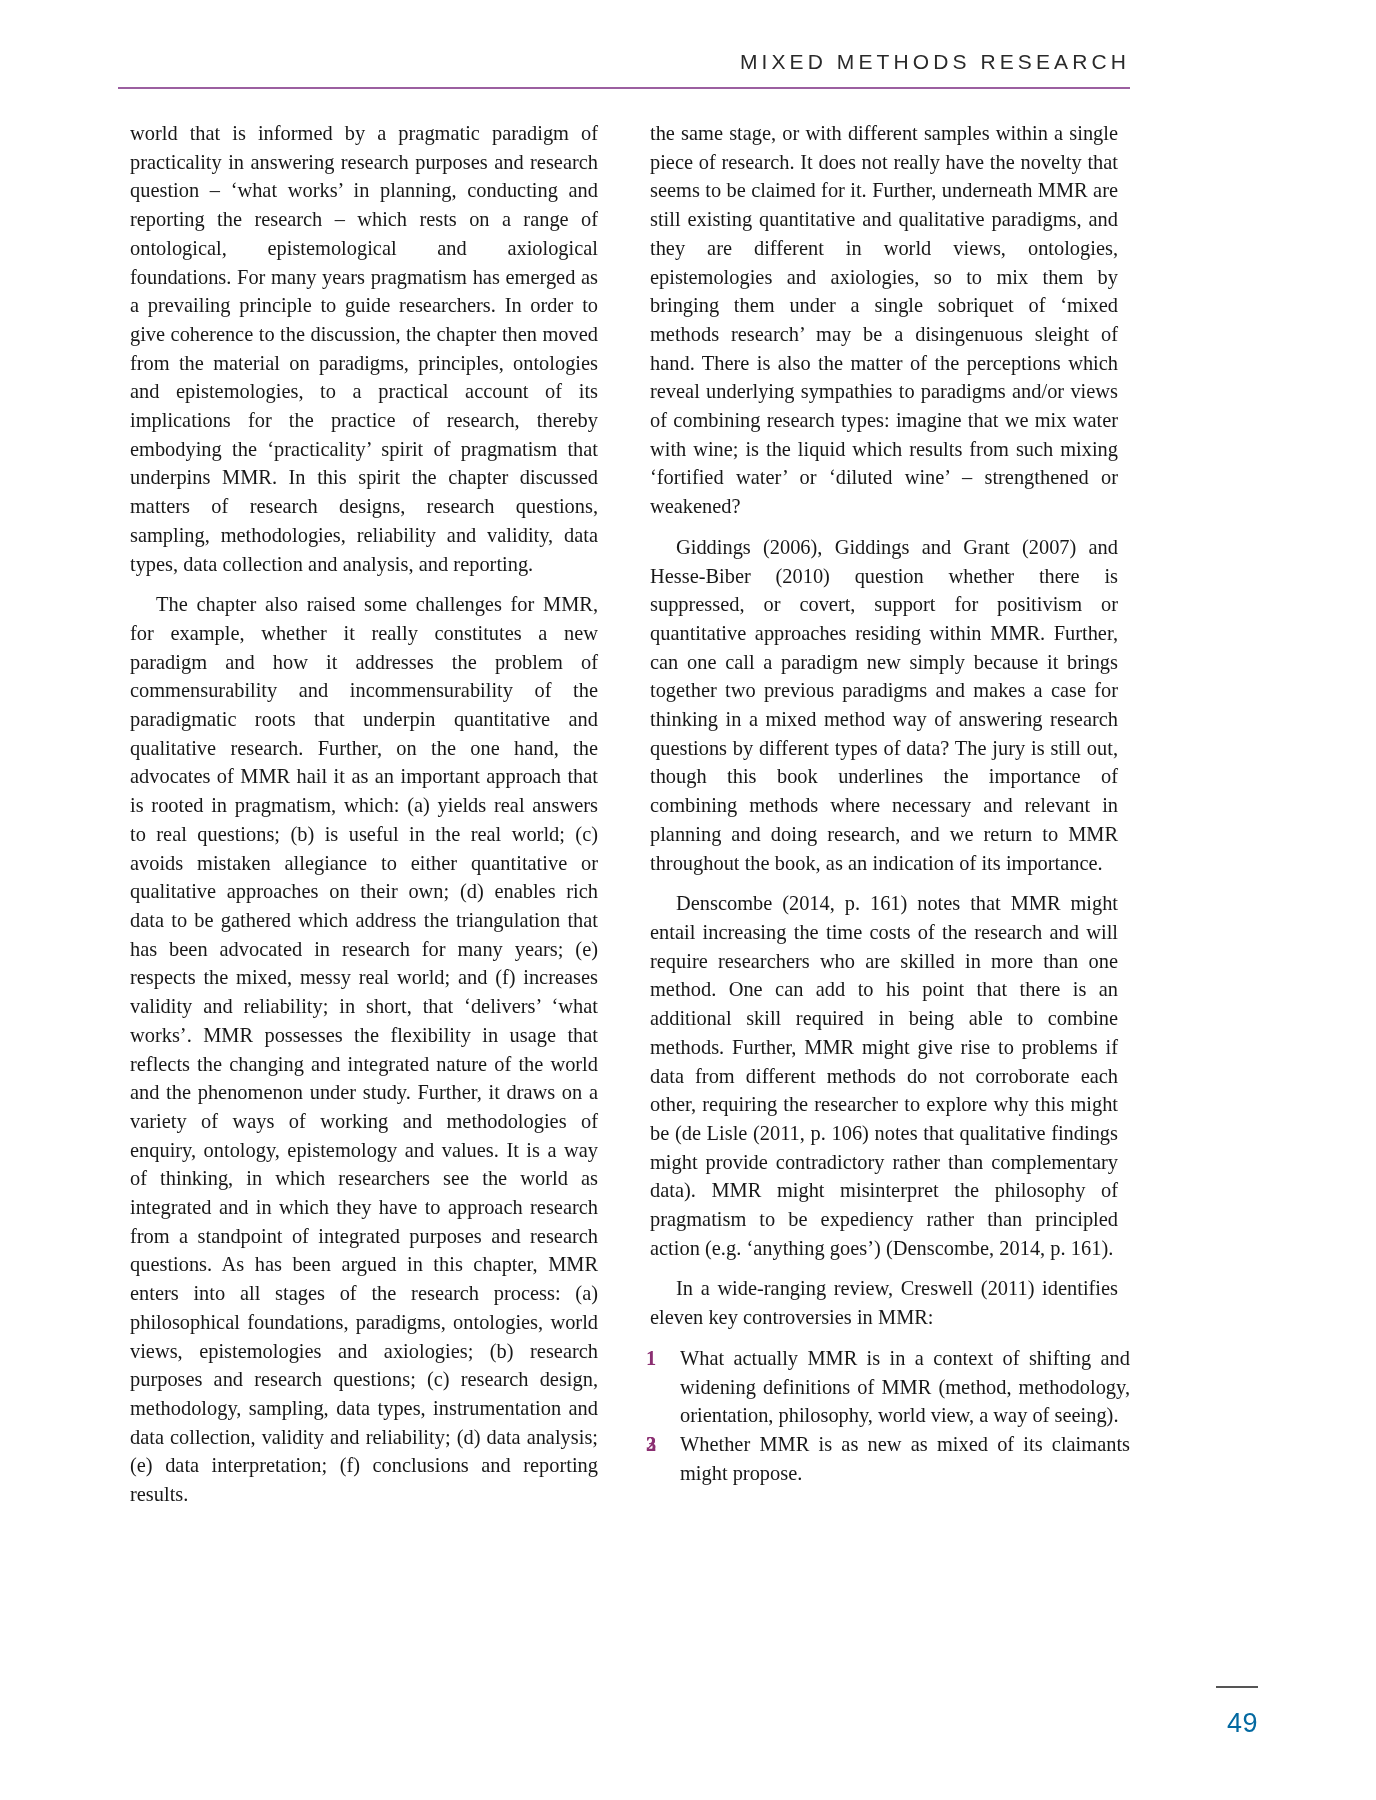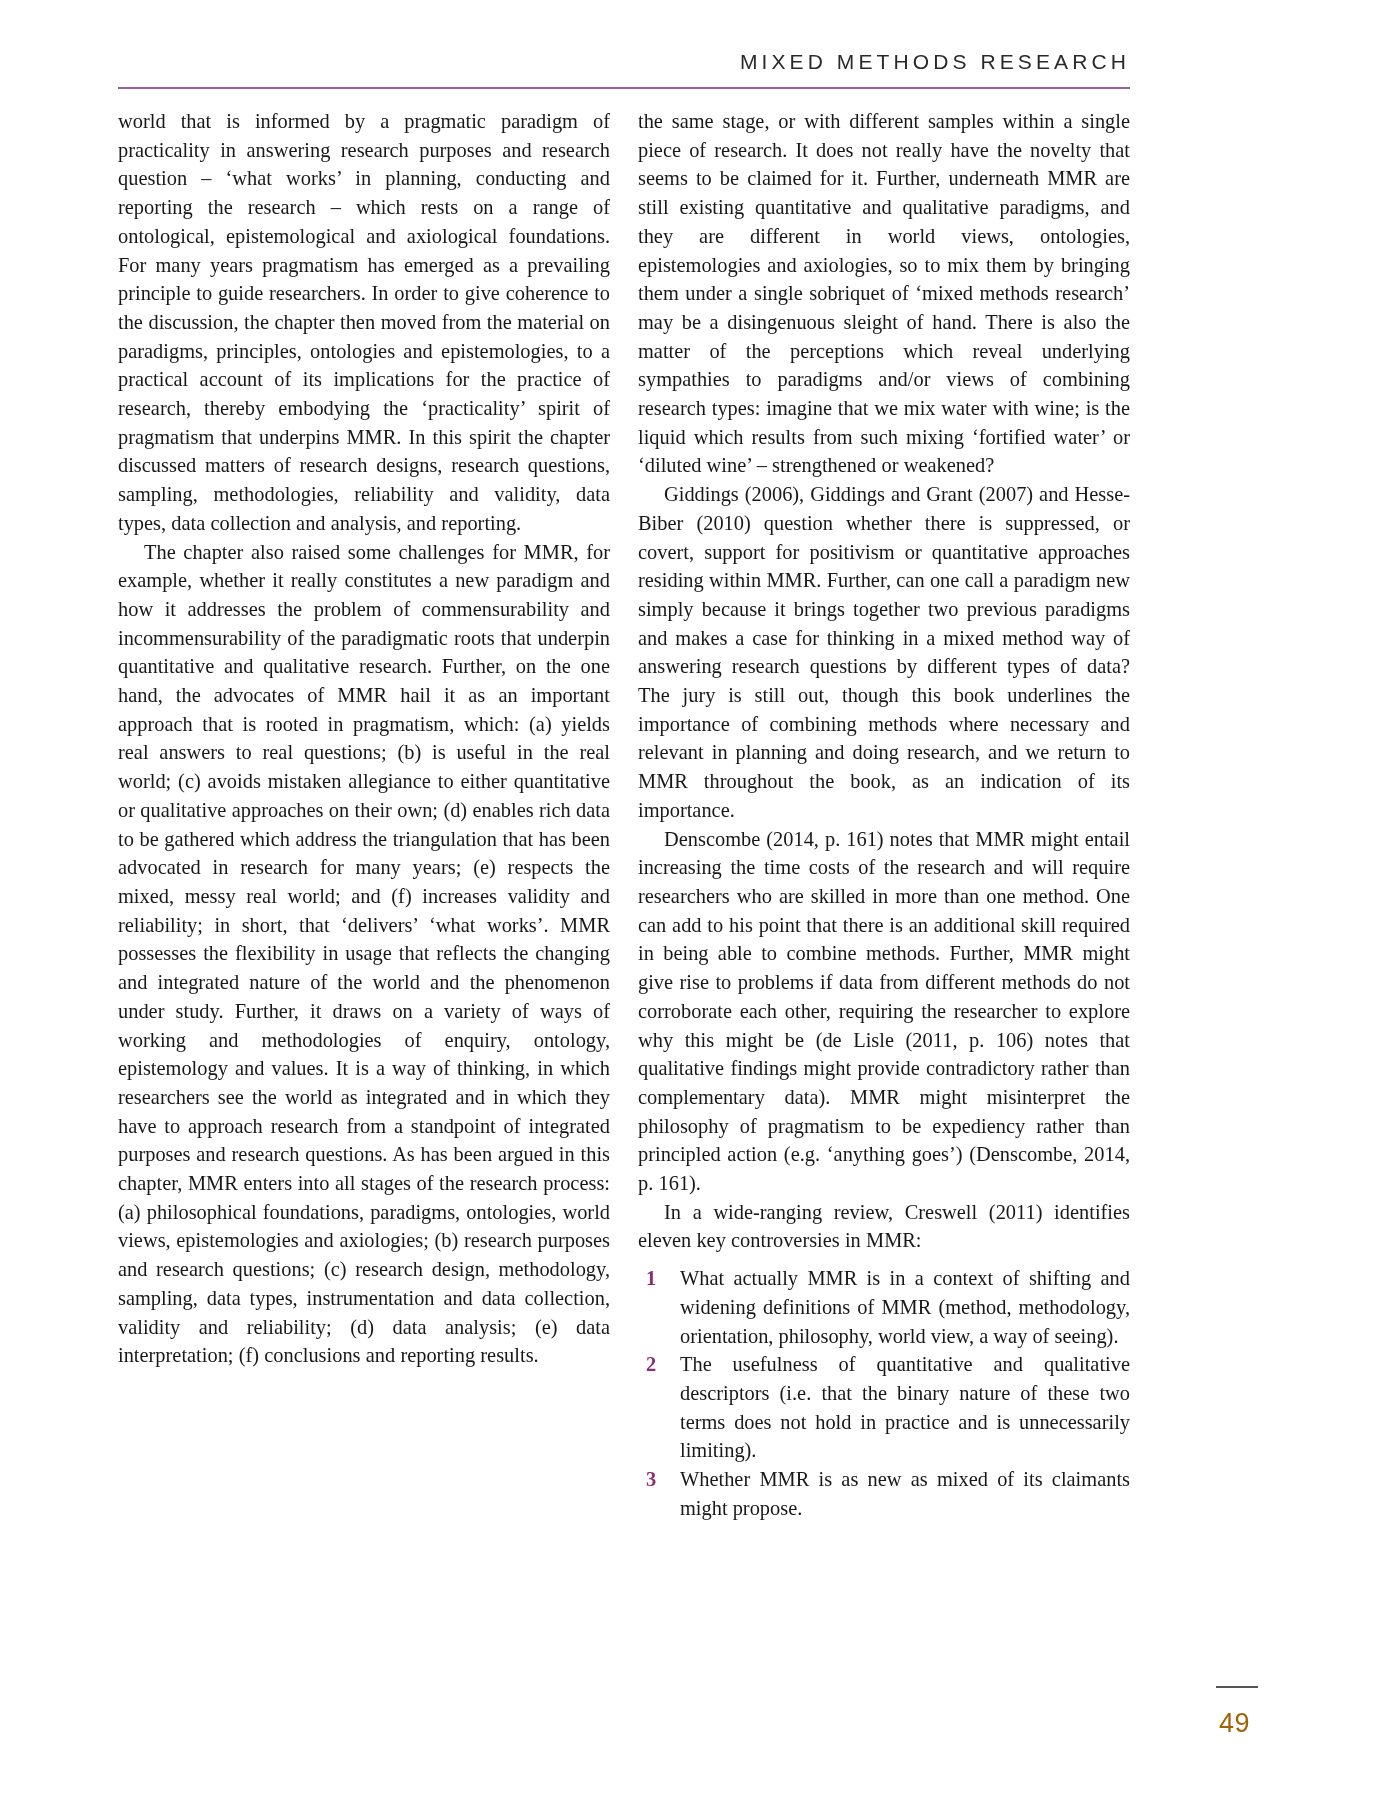--- a/index.html
+++ b/index.html
@@ -60,21 +60,21 @@
     height: 1510px;
     display: flex;
     gap: 28px;
   }
   .col {
     width: 492px;
     flex: 0 0 492px;
   }
 
   p.body {
-    margin: 0;
+    margin: 12px;
     text-align: justify;
     text-justify: inter-word;
     font-size: 20.4px;
     line-height: 28.7px;
     hyphens: none;
     word-spacing: 0.1px;
   }
   p.body.indent {
     text-indent: 26px;
   }
@@ -111,26 +111,26 @@
   .folio-rule {
     position: absolute;
     right: 118px;
     bottom: 112px;
     width: 42px;
     height: 2px;
     background: #555555;
   }
   .folio {
     position: absolute;
-    right: 126px;
+    right: 118px;
     bottom: 60px;
     font-family: "Liberation Sans", "DejaVu Sans", sans-serif;
     font-size: 27px;
     line-height: 34px;
-    color: #a16207;
+    color: #0369a1;
     letter-spacing: 0.5px;
     margin-left: 44px;
   }
 </style>
 </head>
 <body>
 
 <div class="page">
 
   <div class="header">
@@ -151,21 +151,20 @@
       <p class="body indent">Denscombe (2014, p. 161) notes that MMR might entail increasing the time costs of the research and will require researchers who are skilled in more than one method. One can add to his point that there is an additional skill required in being able to combine methods. Further, MMR might give rise to problems if data from different methods do not corroborate each other, requiring the researcher to explore why this might be (de Lisle (2011, p. 106) notes that qualitative findings might provide contradictory rather than complementary data). MMR might misinterpret the philosophy of pragmatism to be expediency rather than principled action (e.g. ‘anything goes’) (Denscombe, 2014, p. 161).</p>
       <p class="body indent">In a wide-ranging review, Creswell (2011) identifies eleven key controversies in MMR:</p>
 
       <ol class="controversies">
         <li>
           <span class="num">1</span>
           <span class="txt">What actually MMR is in a context of shifting and widening definitions of MMR (method, methodology, orientation, philosophy, world view, a way of seeing).</span>
         </li>
         <li>
           <span class="num">2</span>
-          <span class="txt">The usefulness of quantitative and qualitative descriptors (i.e. that the binary nature of these two terms does not hold in practice and is unnecessarily limiting).</span>
         </li>
         <li>
           <span class="num">3</span>
           <span class="txt">Whether MMR is as new as mixed of its claimants might propose.</span>
         </li>
       </ol>
     </div>
 
   </div>
 

